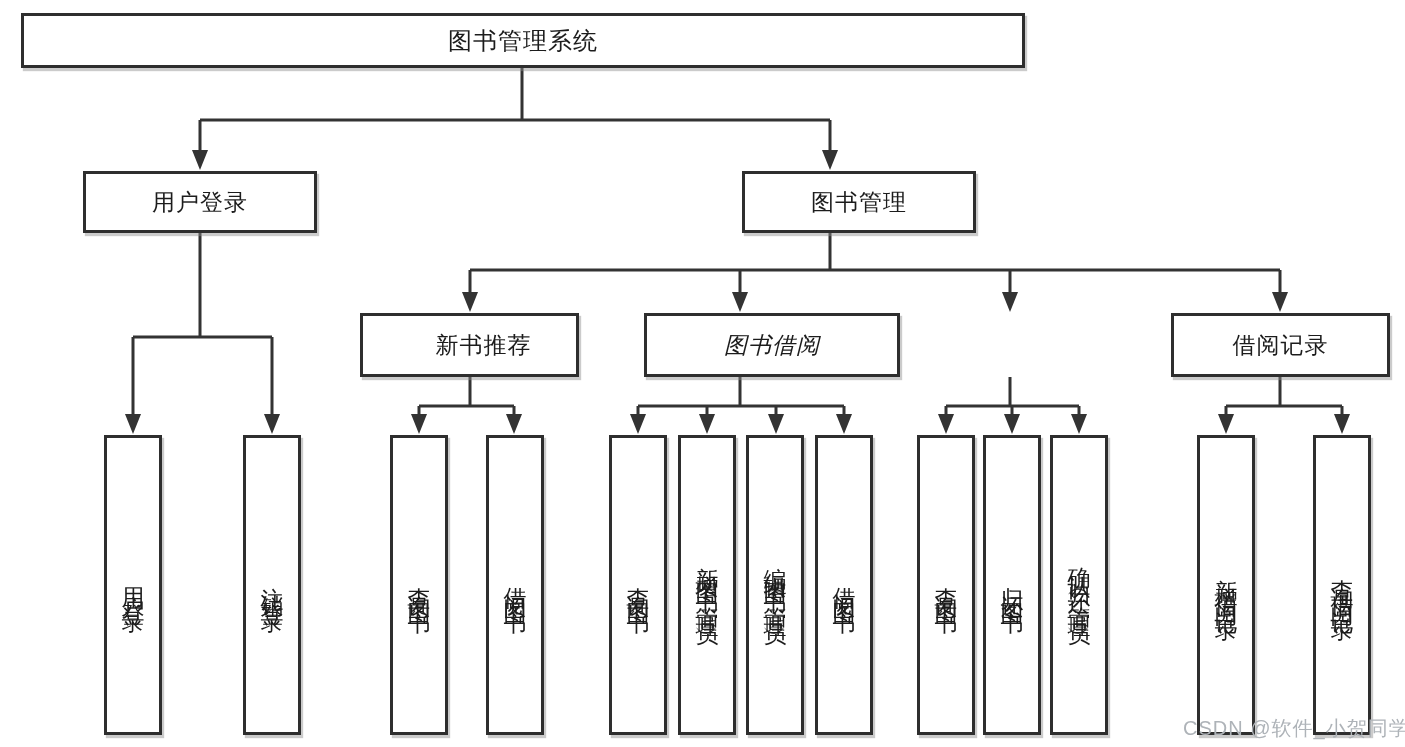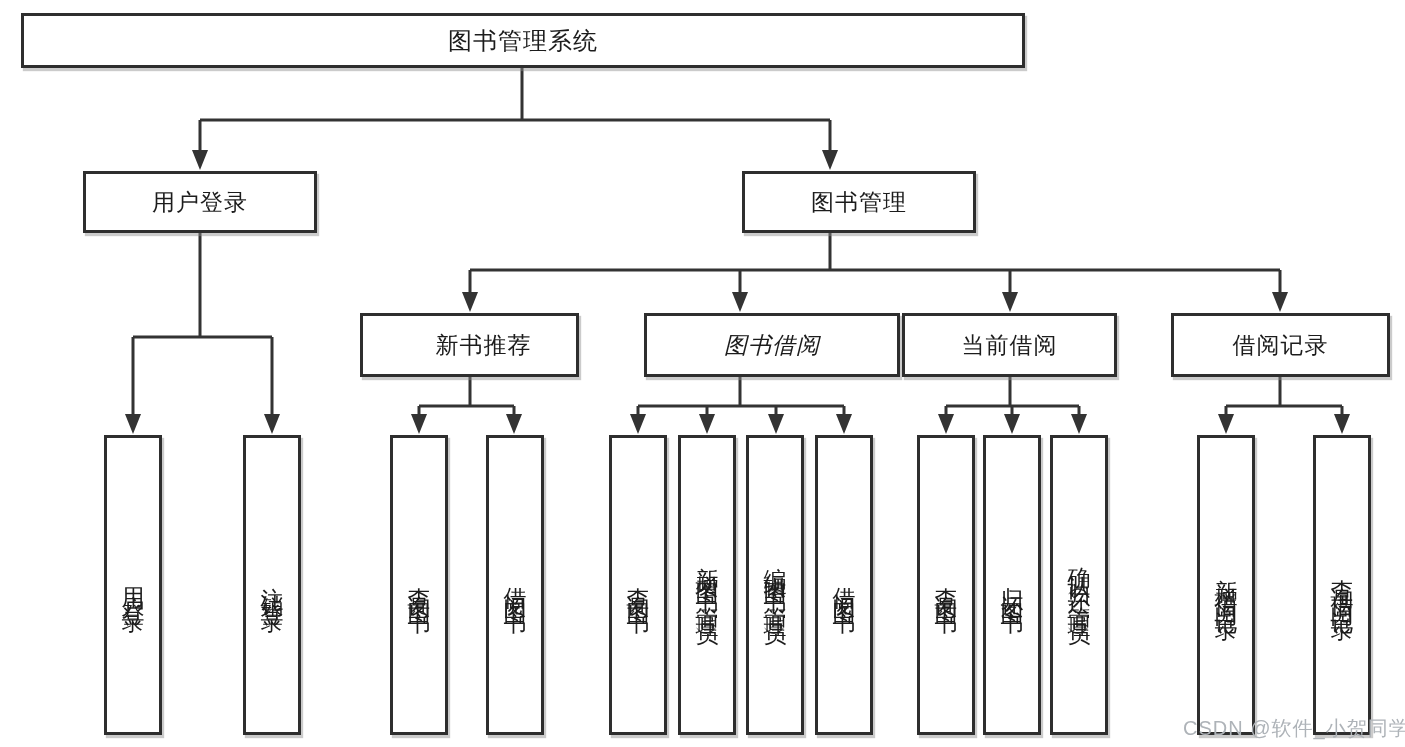--- a/index.html
+++ b/index.html
@@ -125,21 +125,20 @@
     </g>
   </svg>
 
   <div class="box root-box" id="node-root">图书管理系统</div>
 
   <div class="box" id="node-user">用户登录</div>
   <div class="box" id="node-mgmt">图书管理</div>
 
   <div class="box" id="node-recommend">新书推荐</div>
   <div class="box" id="node-borrow">图书借阅</div>
-  <div class="box" id="node-current">当前借阅</div>
   <div class="box" id="node-records">借阅记录</div>
 
   <div class="box vbox leaf" id="leaf-user-0">用户登录</div>
   <div class="box vbox leaf" id="leaf-user-1">注销登录</div>
 
   <div class="box vbox leaf" id="leaf-rec-0">查询图书</div>
   <div class="box vbox leaf" id="leaf-rec-1">借阅图书</div>
 
   <div class="box vbox leaf" id="leaf-bor-0">查询图书</div>
   <div class="box vbox leaf" id="leaf-bor-1">新增图书（管理员）</div>

